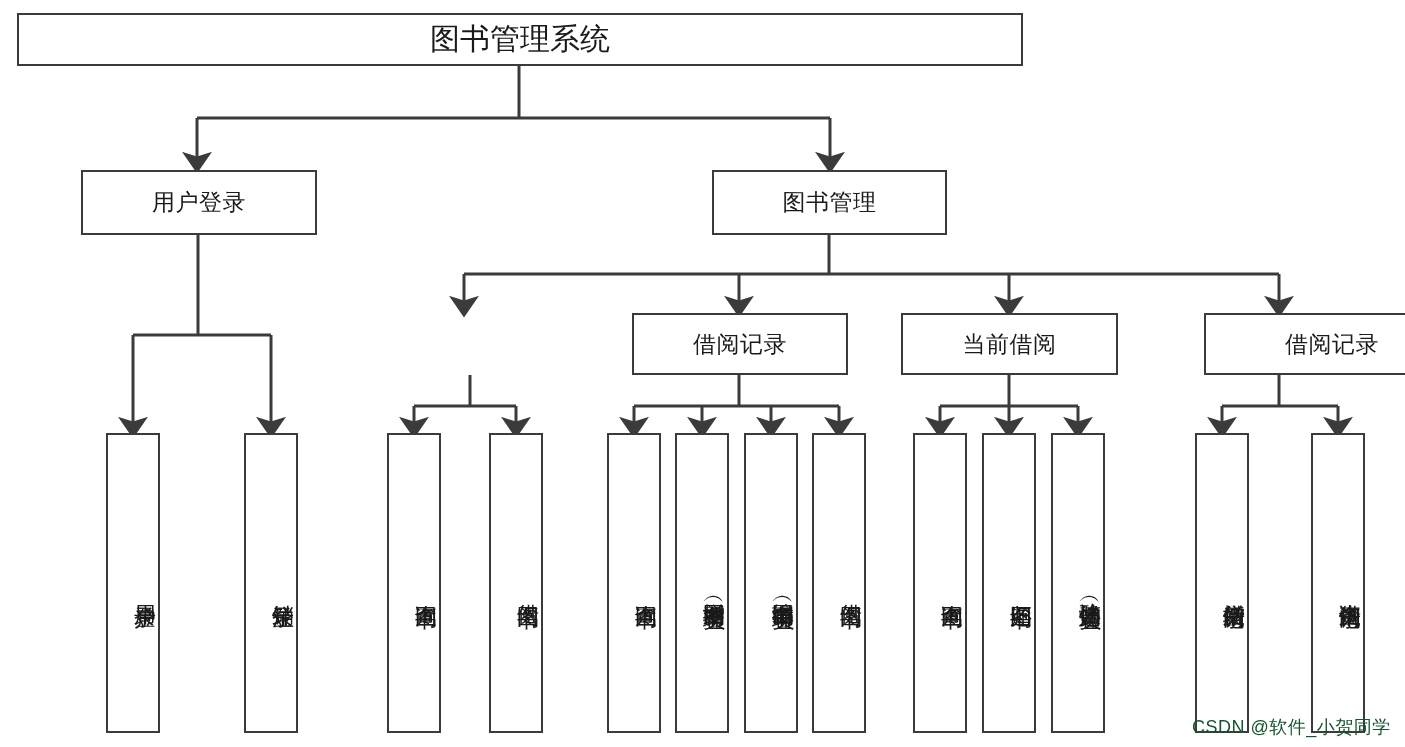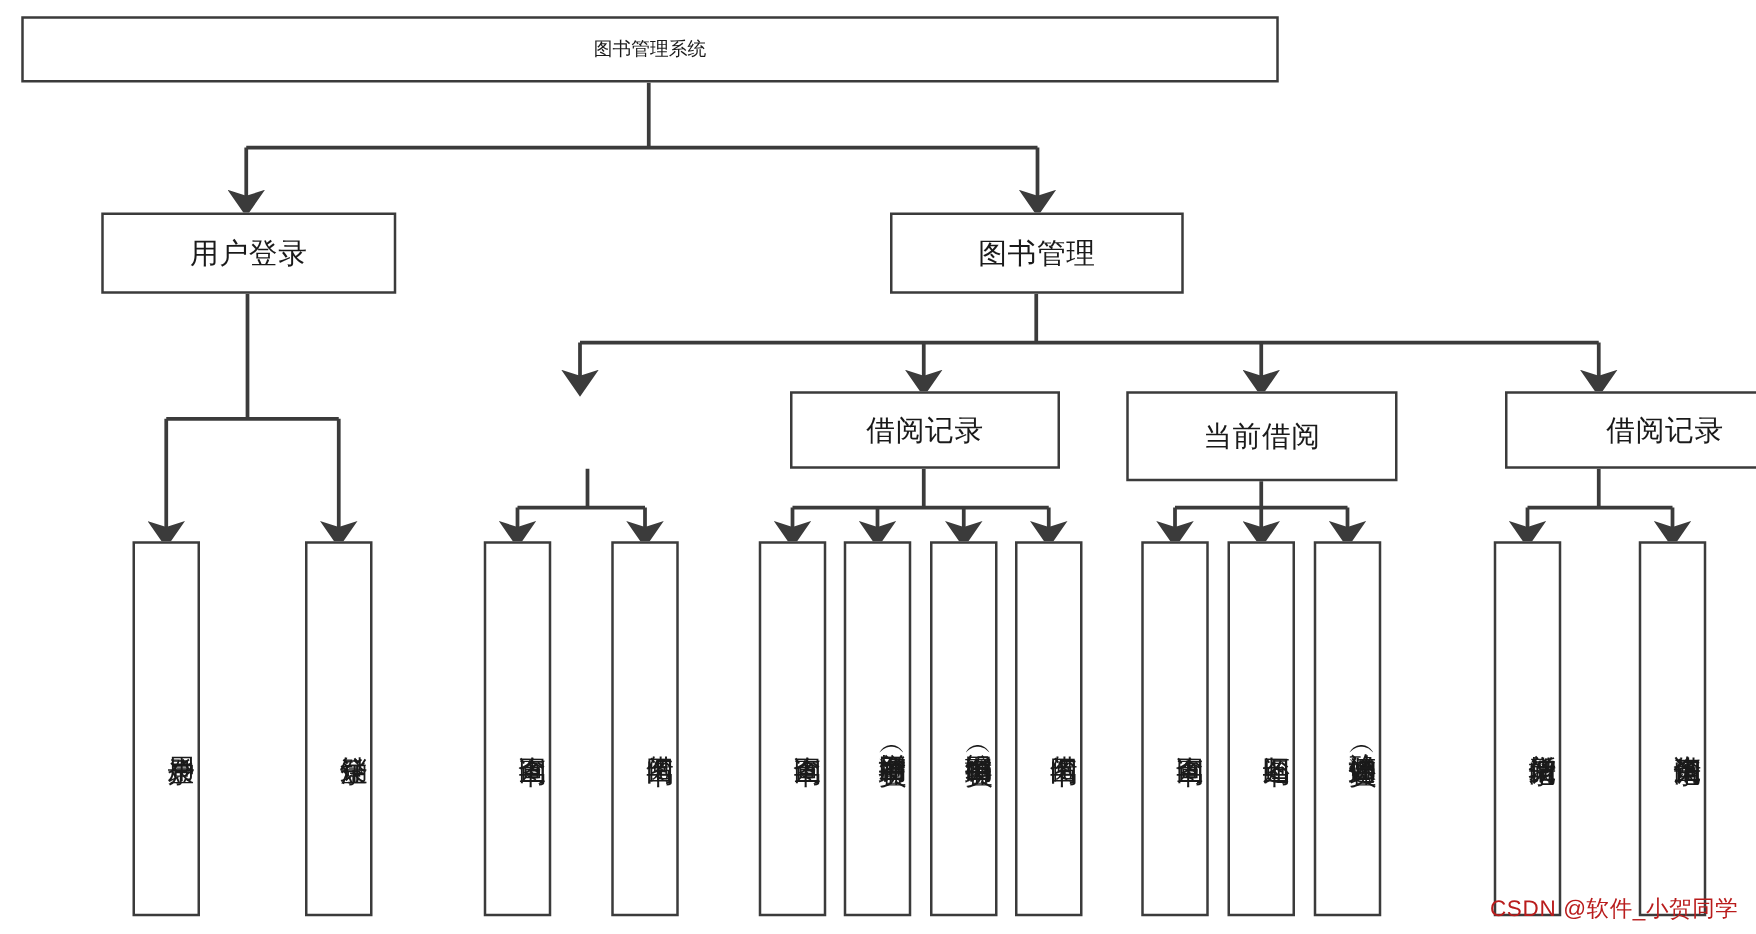--- a/index.html
+++ b/index.html
@@ -25,21 +25,21 @@
     display: flex;
     align-items: center;
     justify-content: center;
     color: #1a1a1a;
   }
   .node-h {
     font-size: 23px;
     letter-spacing: 0.5px;
   }
   .node-root {
-    font-size: 15px;
+    font-size: 30px;
   }
   .node-v {
     writing-mode: vertical-rl;
     text-orientation: upright;
     font-size: 22px;
     line-height: 1.18;
     letter-spacing: 1px;
     align-items: flex-start;
     justify-content: center;
     padding-top: 12px;
@@ -54,21 +54,21 @@
     position: absolute;
     left: 0;
     top: 0;
     width: 1405px;
     height: 747px;
     pointer-events: none;
   }
   .watermark {
     position: absolute;
     font-size: 18px;
-    color: #b91c1c;
+    color: #14532d;
     white-space: nowrap;
     letter-spacing: 0.5px;
     text-align: center;
   }
 </style>
 </head>
 <body>
 
 <div id="canvas">
 
@@ -129,21 +129,21 @@
   <div class="node node-h" style="left:81px; top:170px; width:236px; height:65px;">
     <span>用户登录</span>
   </div>
   <div class="node node-h" style="left:712px; top:170px; width:235px; height:65px;">
     <span>图书管理</span>
   </div>
 
   <div class="node node-h" style="left:632px; top:313px; width:216px; height:62px;">
     <span>借阅记录</span>
   </div>
-  <div class="node node-h" style="left:901px; top:313px; width:217px; height:72px;">
+  <div class="node node-h" style="left:901px; top:313px; width:217px; height:62px;">
     <span>当前借阅</span>
   </div>
   <div class="node node-h" style="left:1204px; top:313px; width:256px; height:62px;">
     <span>借阅记录</span>
   </div>
 
   <div class="node node-v" style="left:106px; top:433px; width:54px; height:300px;">
     <span class="vtext">用户登录</span>
   </div>
   <div class="node node-v" style="left:244px; top:433px; width:54px; height:300px;">

